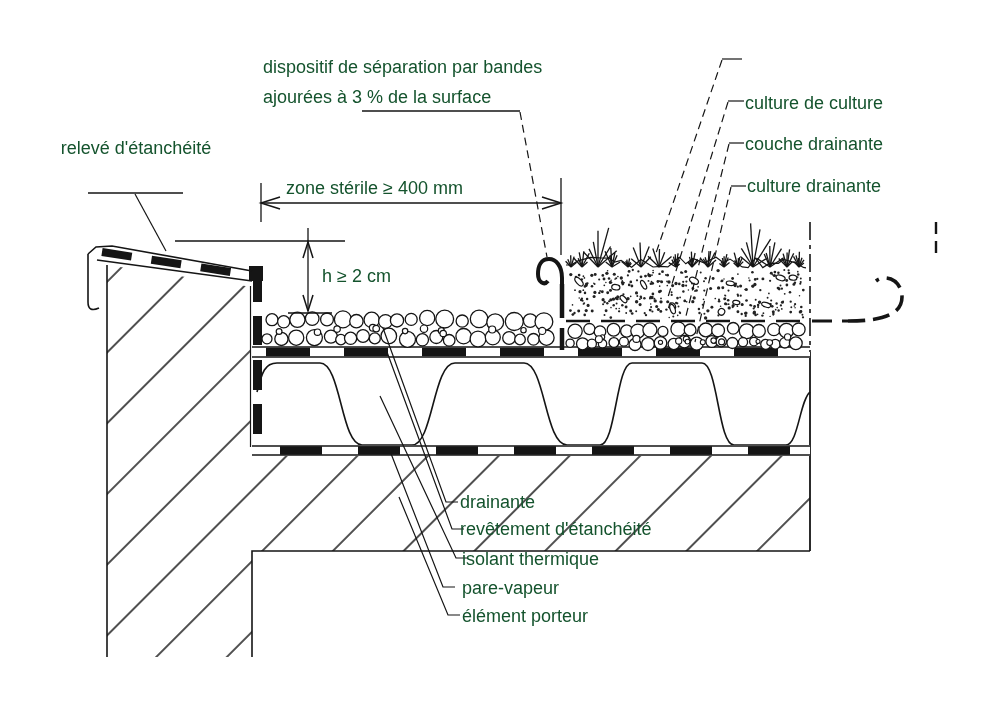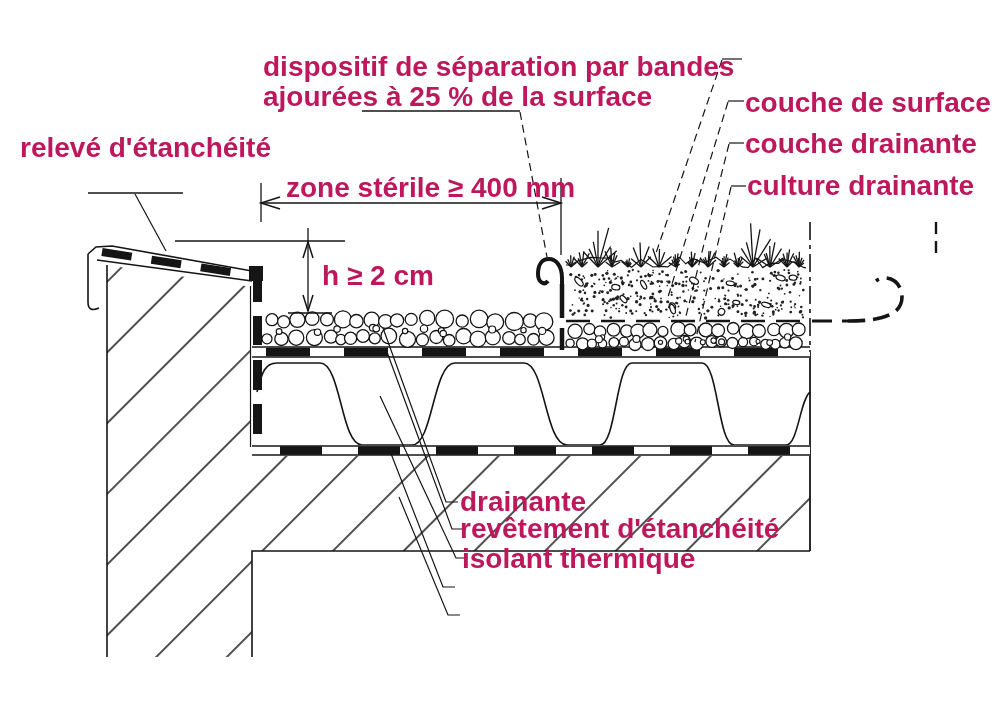--- a/index.html
+++ b/index.html
@@ -1,21 +1,21 @@
 <!DOCTYPE html>
 <html><head>
 <meta charset="utf-8">
 <style>
   html,body{margin:0;padding:0;background:#fff;}
   .stage{position:relative;width:1000px;height:718px;background:#fff;overflow:hidden;
          font-family:"Liberation Sans",sans-serif;}
   .stage svg{position:absolute;left:0;top:0;}
-  .lbl{position:absolute;font-size:28px;line-height:30px;color:#be185d;white-space:nowrap;font-weight:bold;}
+  .lbl{position:absolute;font-size:18px;line-height:30px;color:#14532d;white-space:nowrap;}
   .lbl span{display:block;}
-  .centered{text-align:right;}
+  .centered{text-align:center;}
   .ink{stroke:#151515;}
 </style>
 </head>
 <body>
 
 <div class="stage">
 
 <svg id="d" width="1000" height="718" viewBox="0 0 1000 718">
   <defs>
     <pattern id="hatch" patternUnits="userSpaceOnUse" width="400" height="50" patternTransform="rotate(-45 0 0)">
@@ -667,32 +667,34 @@
 
   <path d="M383,328 L446,502 H458" class="ink" stroke-width="1.2" fill="none"></path>
   <path d="M387,352 L452,529 H464" class="ink" stroke-width="1.2" fill="none"></path>
   <path d="M380,396 L456,558 H468" class="ink" stroke-width="1.2" fill="none"></path>
   <path d="M390,451 L443,587 H455" class="ink" stroke-width="1.2" fill="none"></path>
   <path d="M399,497 L448,615 H460" class="ink" stroke-width="1.2" fill="none"></path>
 </svg>
 
 <div class="lbl" style="left:263px;top:52px;">
   <span>dispositif de séparation par bandes</span>
-  <span>ajourées à 25 % de la surface</span>
+  <span>ajourées à 3 % de la surface</span>
 </div>
 
 <div class="lbl centered" style="left:20px;top:134px;width:232px;line-height:28px;">
   <span>relevé d'étanchéité</span>
 </div>
 
 <div class="lbl" style="left:286px;top:173px;">zone stérile ≥ 400 mm</div>
 
 <div class="lbl" style="left:322px;top:261px;">h ≥ 2 cm</div>
 
-<div class="lbl" style="left:745px;top:88px;">couche de surface</div>
+<div class="lbl" style="left:745px;top:88px;">culture de culture</div>
 <div class="lbl" style="left:745px;top:129px;">couche drainante</div>
 <div class="lbl" style="left:747px;top:171px;">culture drainante</div>
 
 <div class="lbl" style="left:460px;top:487px;">drainante</div>
 <div class="lbl" style="left:462px;top:544px;">isolant thermique</div>
 <div class="lbl" style="left:460px;top:514px;">revêtement d'étanchéité</div>
+<div class="lbl" style="left:462px;top:573px;">pare-vapeur</div>
+<div class="lbl" style="left:462px;top:601px;">élément porteur</div>
 
 </div>
 
 </body></html>

